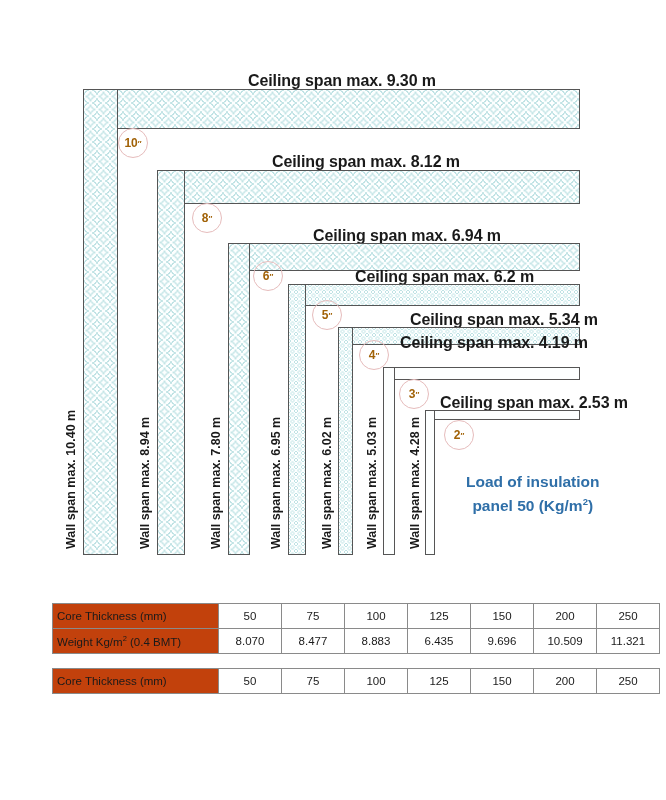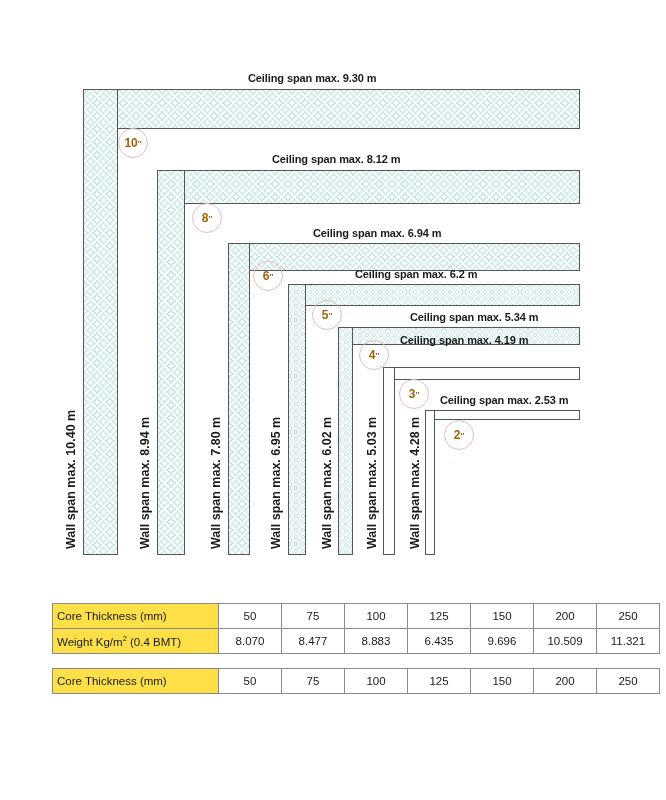--- a/index.html
+++ b/index.html
@@ -20,21 +20,21 @@
       radial-gradient(circle at 50% 50%, rgba(255,255,255,0) 68%, #bfe2e4 69%, #bfe2e4 78%, rgba(255,255,255,0) 79%);
     background-size:13px 13px, 13px 13px;
     background-position:0 0, 6.5px 6.5px;
   }
   .panel.fine .fill{background-size:7px 7px,7px 7px;background-position:0 0,3.5px 3.5px;}
   .panel.xfine .fill{background-size:5px 5px,5px 5px;background-position:0 0,2.5px 2.5px;}
 
   
   .clabel{
     position:absolute;white-space:nowrap;font-weight:bold;
-    font-size:11px;letter-spacing:-0.1px;color:#1a1a1a;
+    font-size:16px;letter-spacing:-0.1px;color:#1a1a1a;
   }
   .wlabel{
     position:absolute;white-space:nowrap;font-weight:bold;
     font-size:12.5px;color:#1a1a1a;
     transform-origin:0 0;transform:rotate(-90deg);
   }
   .marker{
     position:absolute;border:1px solid #e6bcbc;border-radius:50%;
     width:30px;height:30px;box-sizing:border-box;
     display:flex;align-items:center;justify-content:center;
@@ -45,21 +45,21 @@
   .legend{
     position:absolute;color:#2f6fa8;font-weight:bold;font-size:15.5px;
     line-height:1.55;text-align:center;white-space:nowrap;
   }
   .legend sup{font-size:9.5px;}
 
   
   .tbl{position:absolute;border-collapse:collapse;font-size:11.5px;}
   .tbl td{border:1px solid #8a8a8a;text-align:center;height:22px;color:#1a1a1a;}
   .tbl td.hdr{
-    background:#fde047;text-align:left;padding-left:4px;font-size:11.5px;
+    background:#c2410c;text-align:left;padding-left:4px;font-size:11.5px;
     width:160px;
   }
   .tbl td.val{width:60px;}
   .tbl sup{font-size:7.5px;}
 </style>
 </head>
 <body>
 
 <div id="stage">
 
@@ -147,20 +147,24 @@
     </div>
   <div class="panel xfine" style="left:425px;top:410px;width:10px;height:145px;">
       <div class="fill"></div>
     </div>
   <div class="marker" style="left:444px;top:420px;">
       <span>2</span>
       <sup>″</sup>
     </div>
   <div class="wlabel" style="left:408px;top:549px;">Wall span max. 4.28 m</div>
 
+  <div class="legend" style="left:466px;top:470px;">
+    <div>Load of insulation</div>
+    <div><span>panel 50 (Kg/m</span><sup>2</sup><span>)</span></div>
+  </div>
 
   <table class="tbl" style="left:52px;top:603px;">
     <tbody>
         <tr>
       <td class="hdr">Core Thickness (mm)</td>
       <td class="val">50</td>
       <td class="val">75</td>
       <td class="val">100</td>
       <td class="val">125</td>
       <td class="val">150</td>

